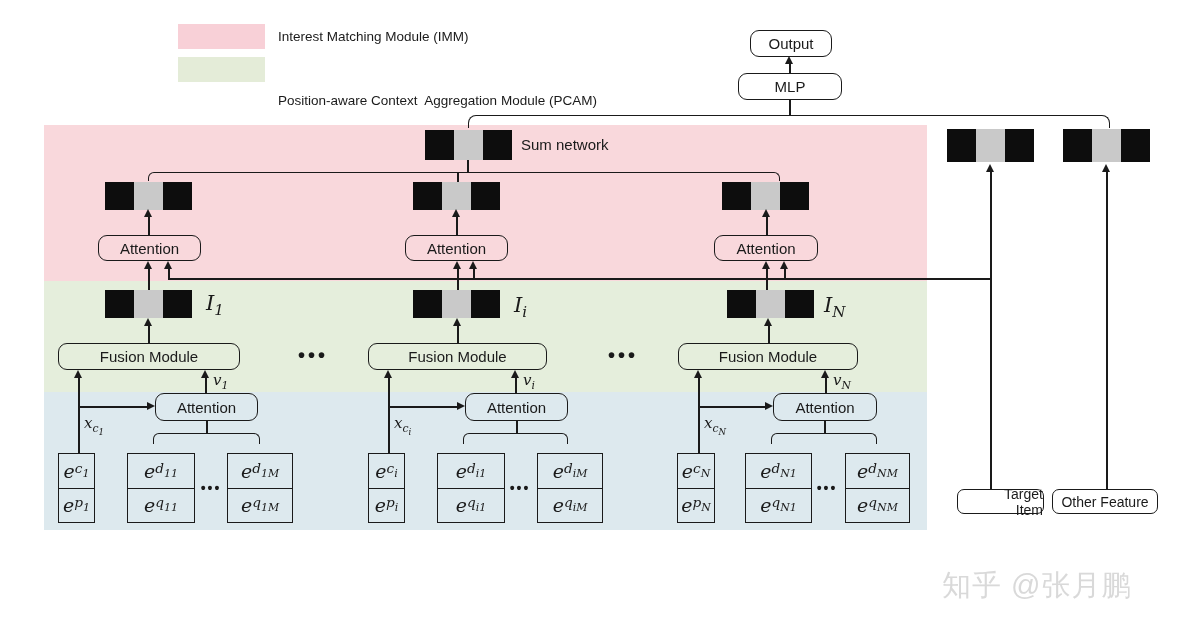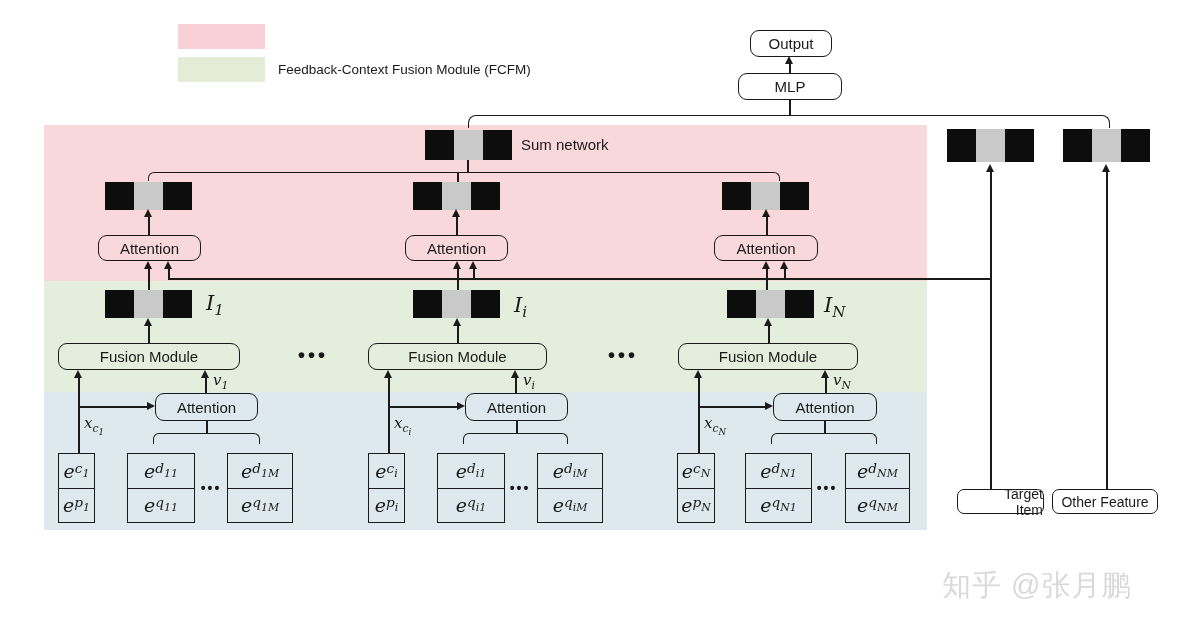--- a/index.html
+++ b/index.html
@@ -43,23 +43,24 @@
 </head>
 <body>
 
 <div id="canvas">
 
   <div class="band" style="top: 125px; height: 156px; background: rgb(249, 216, 220);"></div>
   <div class="band" style="top: 281px; height: 111px; background: rgb(229, 238, 220);"></div>
   <div class="band" style="top: 392px; height: 138px; background: rgb(221, 233, 238);"></div>
 
   <div class="swatch" style="left: 178px; top: 24px; background: rgb(248, 208, 215);"></div>
+  <div class="legend-label" style="top:24px;">Interest Matching Module (IMM)</div>
   <div class="swatch" style="left: 178px; top: 57px; background: rgb(228, 236, 216);"></div>
-  <div class="legend-label" style="top:57px;">Feedback-Context Fusion Module (FCFM)</div>
   <div class="swatch" style="left:178px;top:88px;"></div>
+  <div class="legend-label" style="top:88px;">Position-aware Context  Aggregation Module (PCAM)</div>
 
   <div class="rbox" style="left:750px;top:30px;width:82px;height:27px;background:#fff;">Output</div>
   <div class="rbox" style="left:738px;top:73px;width:104px;height:27px;background:#fff;">MLP</div>
   <div class="vline" style="left:789px;top:60px;height:13px;"></div>
   <div class="ah-up" style="left:785px;top:56px;"></div>
   <div class="vline" style="left:789px;top:100px;height:16px;"></div>
 
   <div class="bracket-down" style="left:468px;top:115px;width:642px;height:13px;border-radius:8px 8px 0 0;"></div>
 
   <div class="eblock" style="left:425px;top:130px;width:87px;height:30px;">

